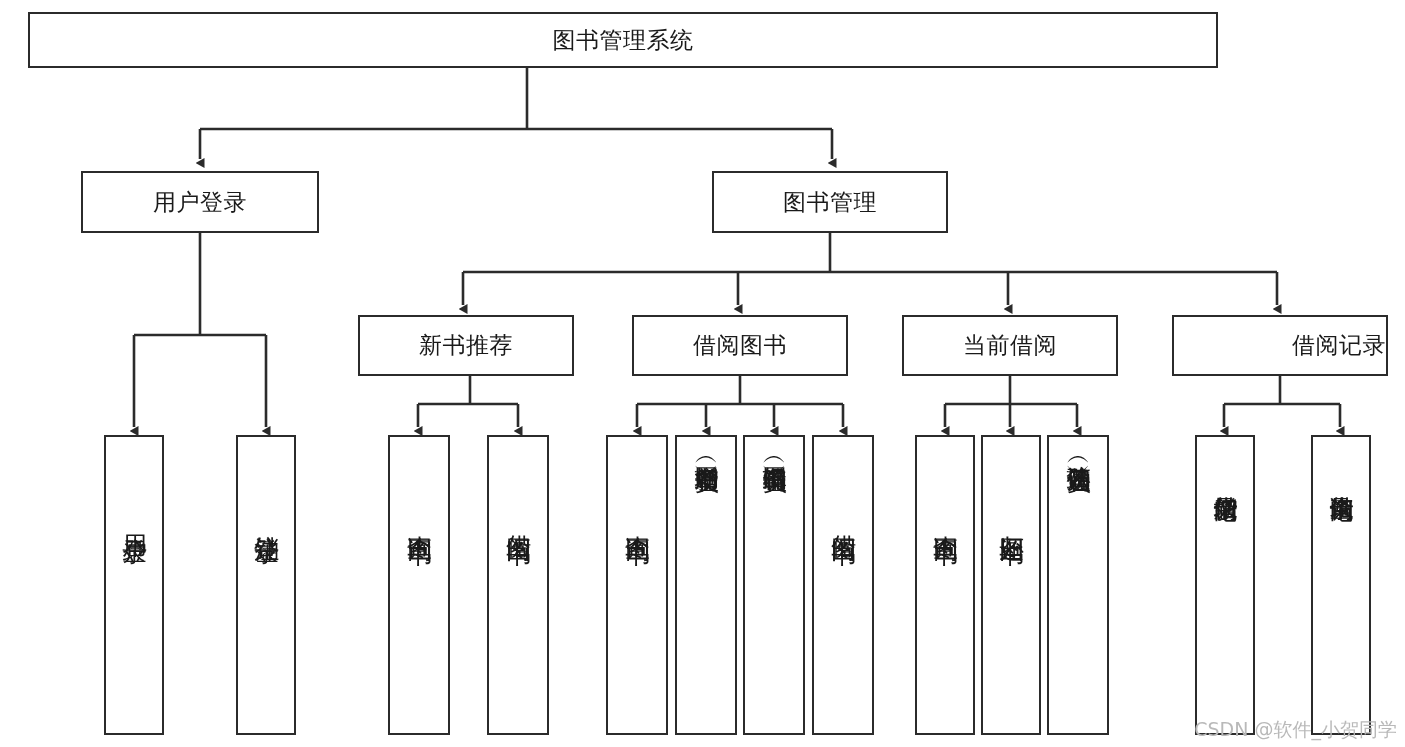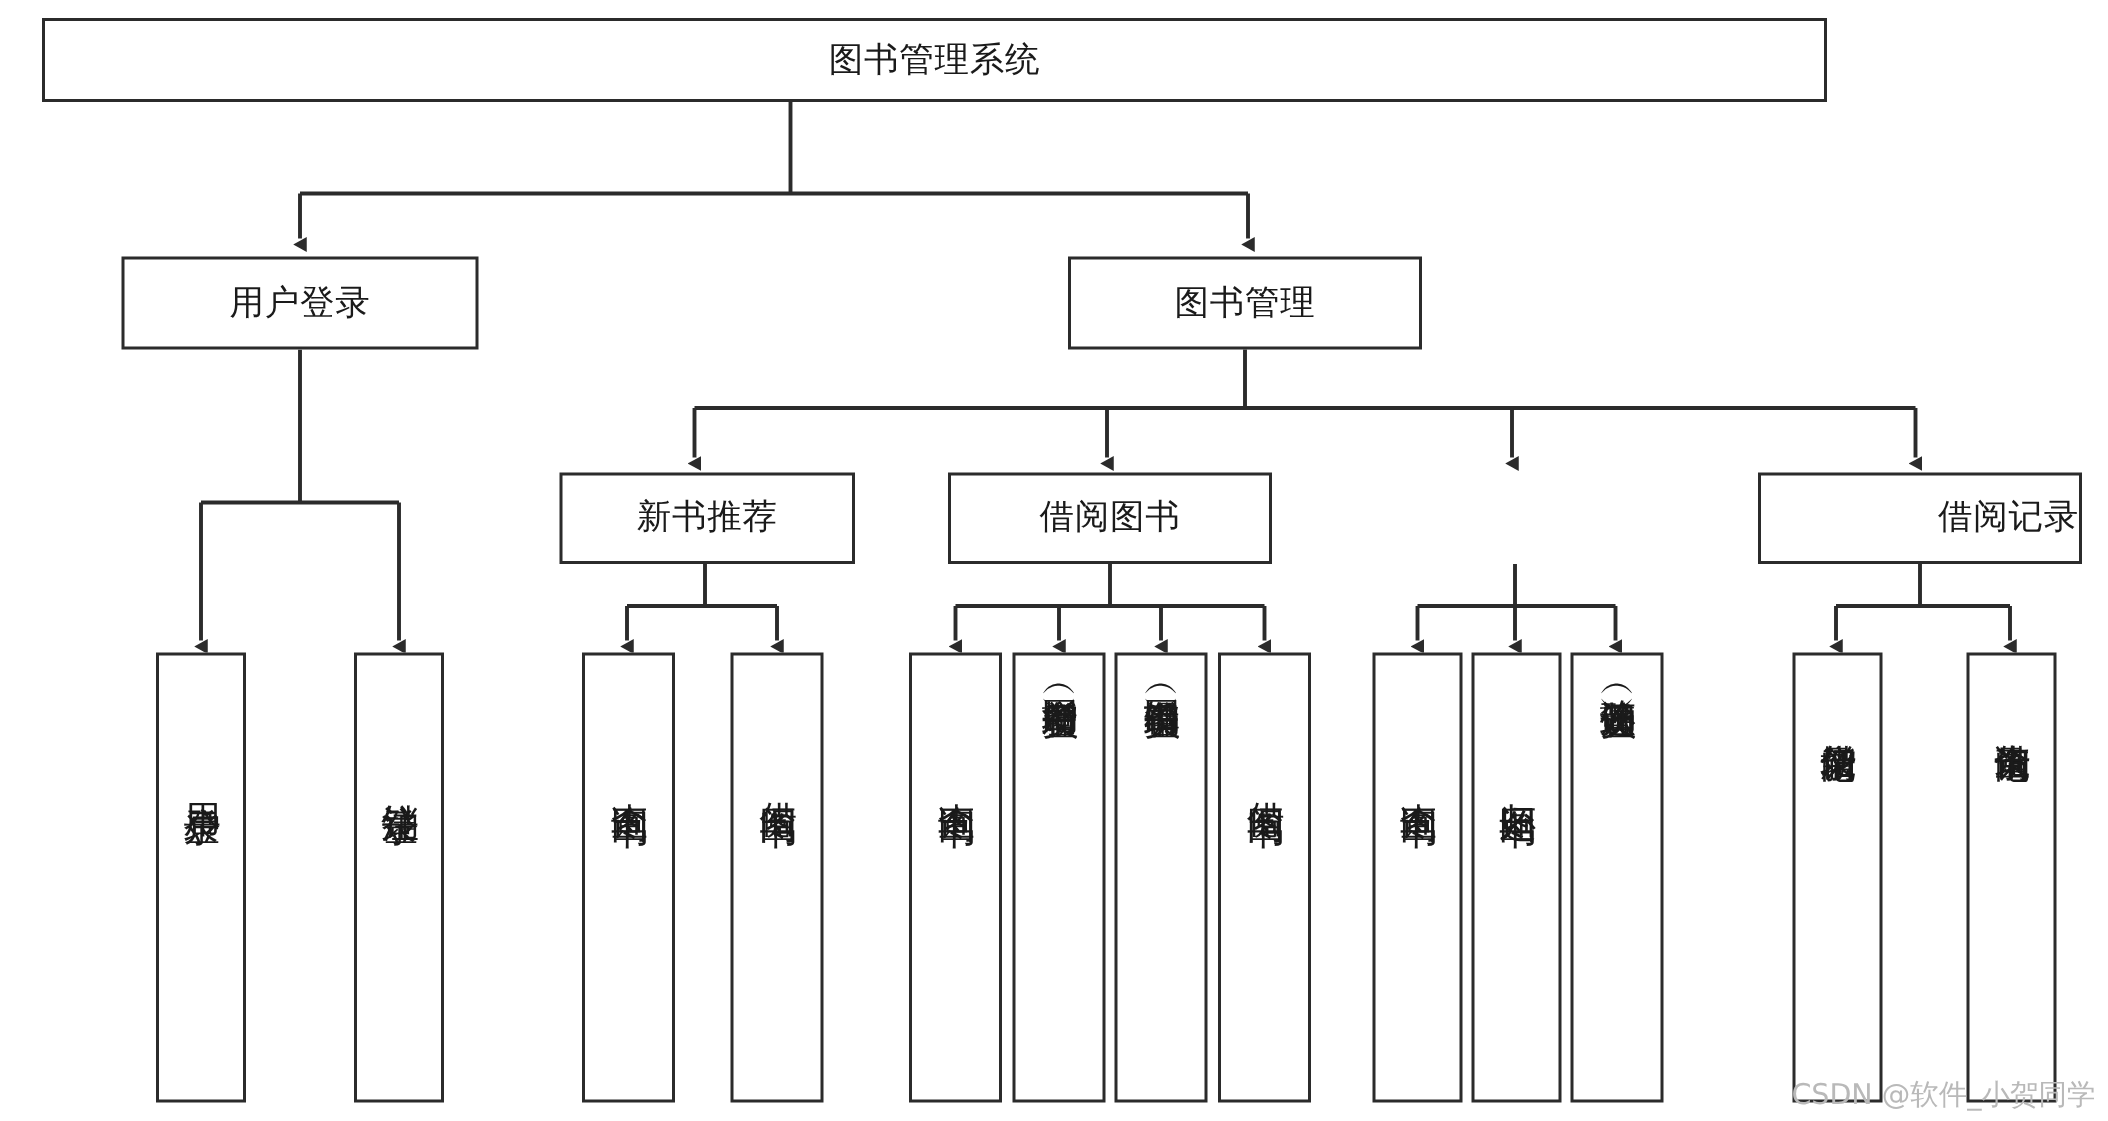--- a/index.html
+++ b/index.html
@@ -135,26 +135,29 @@
     <span class="node-label">图书管理系统</span>
   </div>
 
   <div class="node horiz" style="left:81px; top:171px; width:238px; height:62px;">
     <span class="node-label">用户登录</span>
   </div>
   <div class="node horiz" style="left:712px; top:171px; width:236px; height:62px;">
     <span class="node-label">图书管理</span>
   </div>
 
-  <div class="node horiz" style="left:373px; top:315px; width:197px; height:61px;">
+  <div class="node horiz" style="left:358px; top:315px; width:216px; height:61px;">
     <span class="node-label">新书推荐</span>
   </div>
   <div class="node horiz" style="left:632px; top:315px; width:216px; height:61px;">
     <span class="node-label">借阅图书</span>
   </div>
+  <div class="node horiz" style="left:902px; top:315px; width:216px; height:61px;">
+    <span class="node-label">当前借阅</span>
+  </div>
   <div class="node horiz" style="left:1172px; top:315px; width:216px; height:61px;justify-content:flex-end;">
     <span class="node-label">借阅记录</span>
   </div>
 
   <div class="node vert" style="left:104px; top:435px; width:60px; height:300px; padding-top:78px;">
     <span class="node-label">用户登录</span>
   </div>
   <div class="node vert" style="left:236px; top:435px; width:60px; height:300px; padding-top:78px;">
     <span class="node-label">注销登录</span>
   </div>

